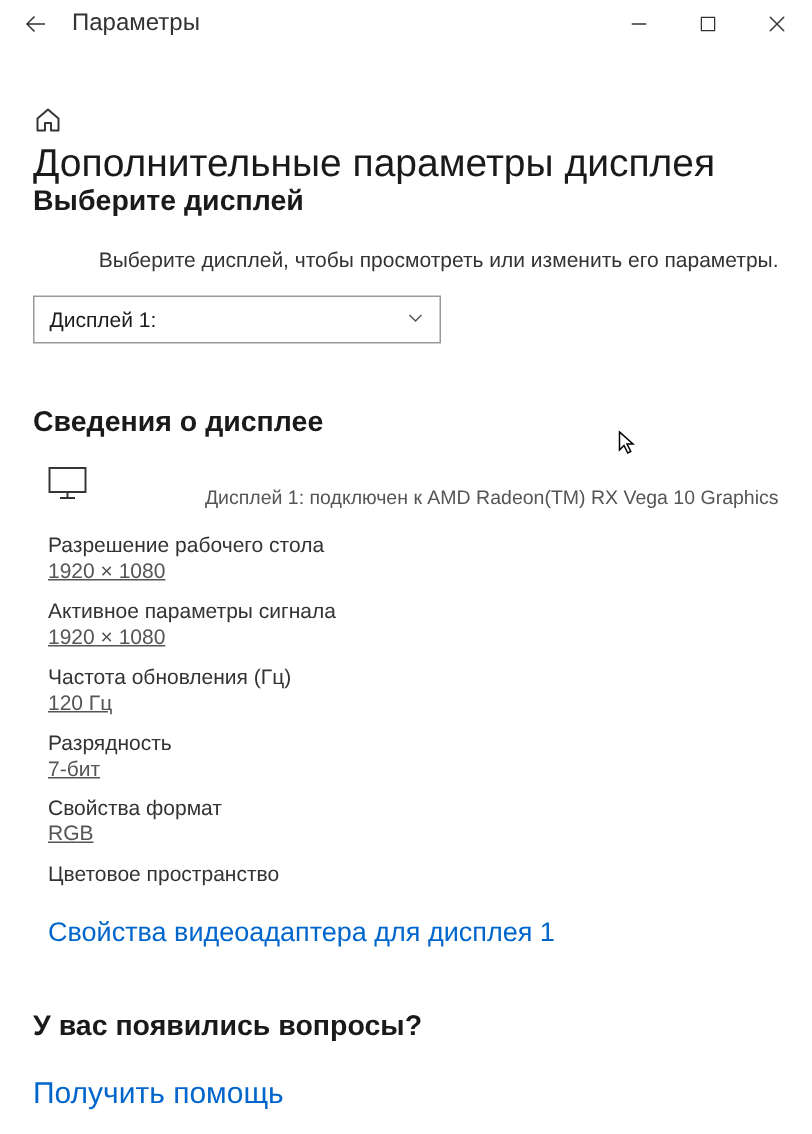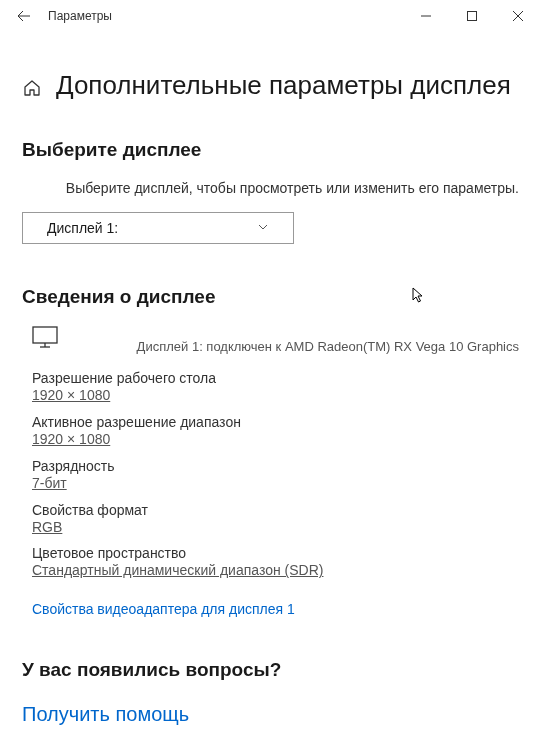--- a/index.html
+++ b/index.html
@@ -18,38 +18,38 @@
       align-items: center;
       padding: 0 0 0 8px;
     }
     .back-btn {
       width: 32px; height: 32px;
       display: flex; align-items: center; justify-content: center;
       cursor: pointer;
     }
     .title-text {
       flex: 1;
-      font-size: 12px;
+      font-size: 16px;
       padding-left: 8px;
       color: #333;
     }
     .win-controls { display: flex; }
     .win-btn {
       width: 46px; height: 32px;
       display: flex; align-items: center; justify-content: center;
       cursor: pointer;
     }
     .content {
       padding: 18px 22px 0 22px;
     }
     .page-header {
       display: flex;
-      align-items: flex-end;
+      align-items: flex-start;
       margin-top: 20px;
-      margin-bottom: 38px;
+      flex-direction: column;
     }
     .home-icon { margin-right: 14px; }
     .page-title {
       font-size: 26px;
       font-weight: 400;
     }
     .section-heading {
       font-size: 19px;
       font-weight: 600;
       margin-bottom: 18px;
@@ -61,21 +61,21 @@
       line-height: 1.35;
       text-align: right;
     }
     .dropdown {
       border: 1px solid #999;
       background: #fff;
       height: 32px;
       width: 272px;
       display: flex;
       align-items: center;
-      padding: 0 24px;
+      padding: 0 10px;
       cursor: pointer;
       position: relative;
       margin-bottom: 42px;
     }
     .dropdown-label { flex: 1; }
     .dropdown-chevron { color: #555; }
     .monitor-icon { margin-bottom: 6px; margin-left: 10px; }
     .connection-text {
       font-size: 13px;
       color: #555;
@@ -97,21 +97,21 @@
     }
     .spec-value {
       color: #555;
       font-size: 14px;
       flex: 1;
       line-height: 1.35;
       text-decoration: underline;
     }
     .link {
       color: #0066cc;
-      font-size: 14px;
+      font-size: 18px;
       cursor: pointer;
       margin-left: 10px;
       display: inline-block;
       margin-top: 12px;
       margin-bottom: 42px;
     }
     .help-link {
       color: #0066cc;
       font-size: 20px;
       cursor: pointer;
@@ -159,21 +159,21 @@
 
   <div class="page-header">
     <span class="home-icon">
       <svg width="20" height="20" viewBox="0 0 20 20">
         <path d="M3 9 L10 3 L17 9 L17 17 L12 17 L12 12 L8 12 L8 17 L3 17 Z" stroke="#333" stroke-width="1.3" fill="none" stroke-linejoin="round"></path>
       </svg>
     </span>
     <h1 class="page-title">Дополнительные параметры дисплея</h1>
   </div>
 
-  <h2 class="section-heading">Выберите дисплее</h2>
+  <h2 class="section-heading">Выберите дисплей</h2>
   <p class="description">Выберите дисплей, чтобы просмотреть или изменить его параметры.</p>
 
   <div class="dropdown">
     <span class="dropdown-label">Дисплей 1:</span>
     <span class="dropdown-chevron">
       <svg width="12" height="12" viewBox="0 0 12 12">
         <path d="M2 4 L6 8 L10 4" stroke="#555" stroke-width="1" fill="none"></path>
       </svg>
     </span>
   </div>
@@ -188,34 +188,37 @@
     </svg>
   </div>
   <p class="connection-text">Дисплей 1: подключен к AMD Radeon(TM) RX Vega 10 Graphics</p>
 
   <div>
     <div class="spec-row">
       <div class="spec-label">Разрешение рабочего стола</div>
       <div class="spec-value">1920 × 1080</div>
     </div>
     <div class="spec-row">
-      <div class="spec-label">Активное разрешение диапазон</div>
+      <div class="spec-label">Активное параметры сигнала</div>
       <div class="spec-value">1920 × 1080</div>
+    </div>
+    <div class="spec-row">
+      <div class="spec-label">Частота обновления (Гц)</div>
+      <div class="spec-value">120 Гц</div>
     </div>
     <div class="spec-row">
       <div class="spec-label">Разрядность</div>
       <div class="spec-value">7-бит</div>
     </div>
     <div class="spec-row">
       <div class="spec-label">Свойства формат</div>
       <div class="spec-value">RGB</div>
     </div>
     <div class="spec-row">
       <div class="spec-label">Цветовое пространство</div>
-      <div class="spec-value">Стандартный динамический диапазон (SDR)</div>
     </div>
   </div>
 
   <a class="link">Свойства видеоадаптера для дисплея 1</a>
 
   <h2 class="section-heading">У вас появились вопросы?</h2>
   <a class="help-link">Получить помощь</a>
 
 </div>
 

